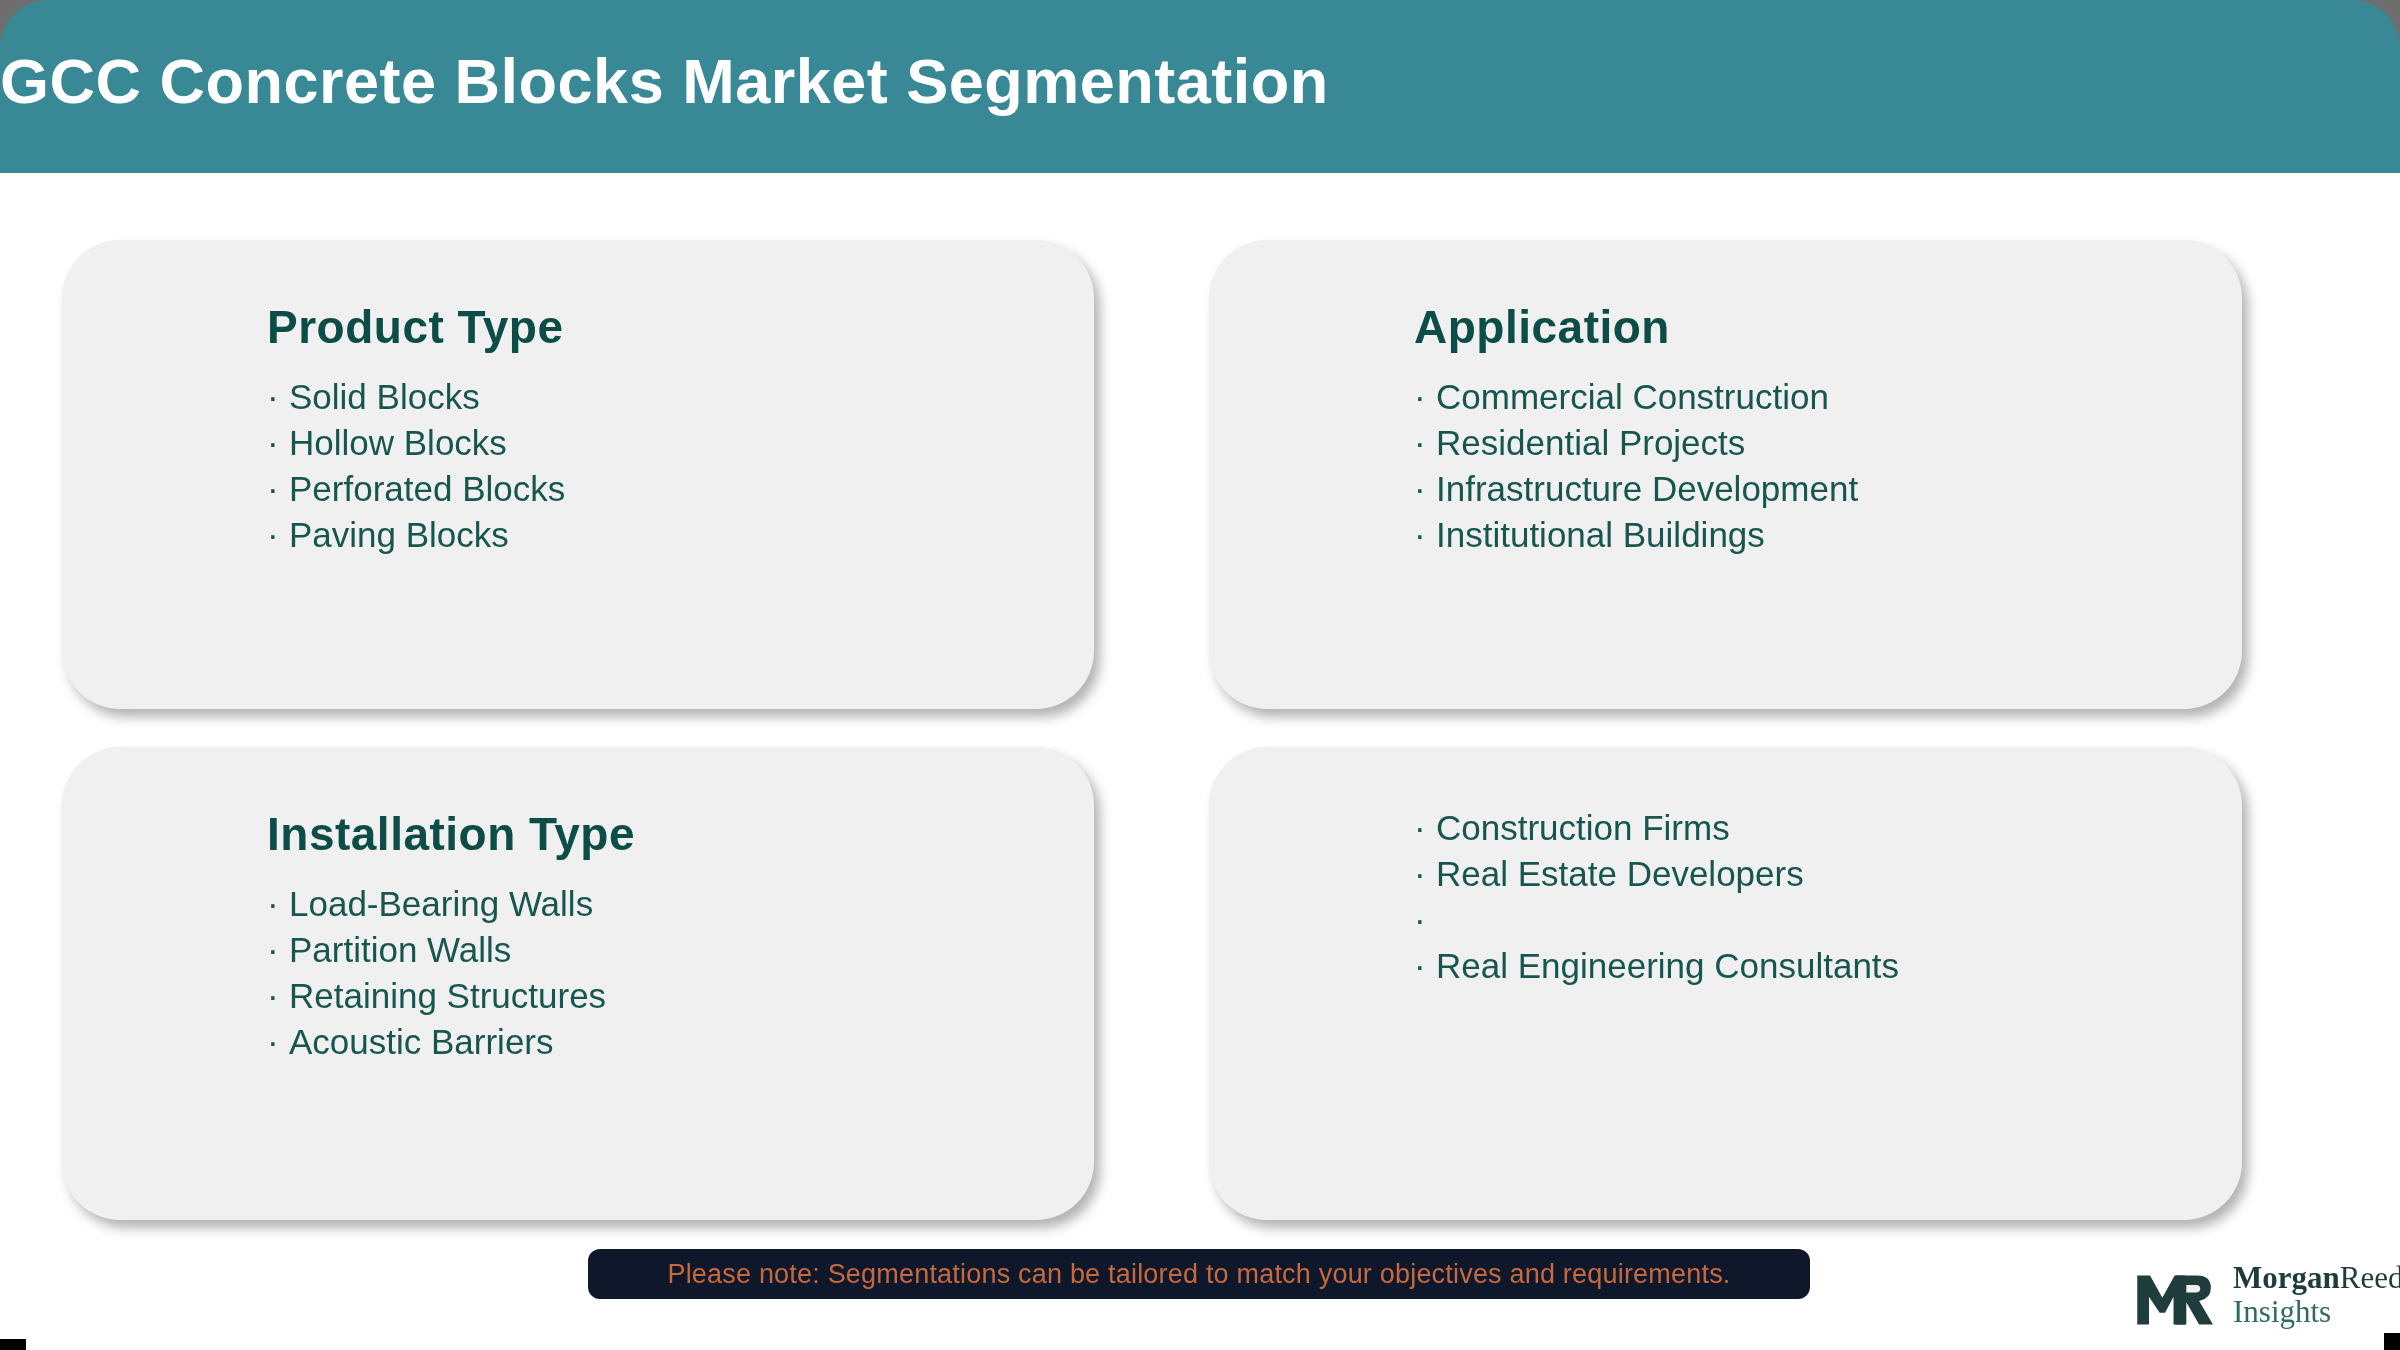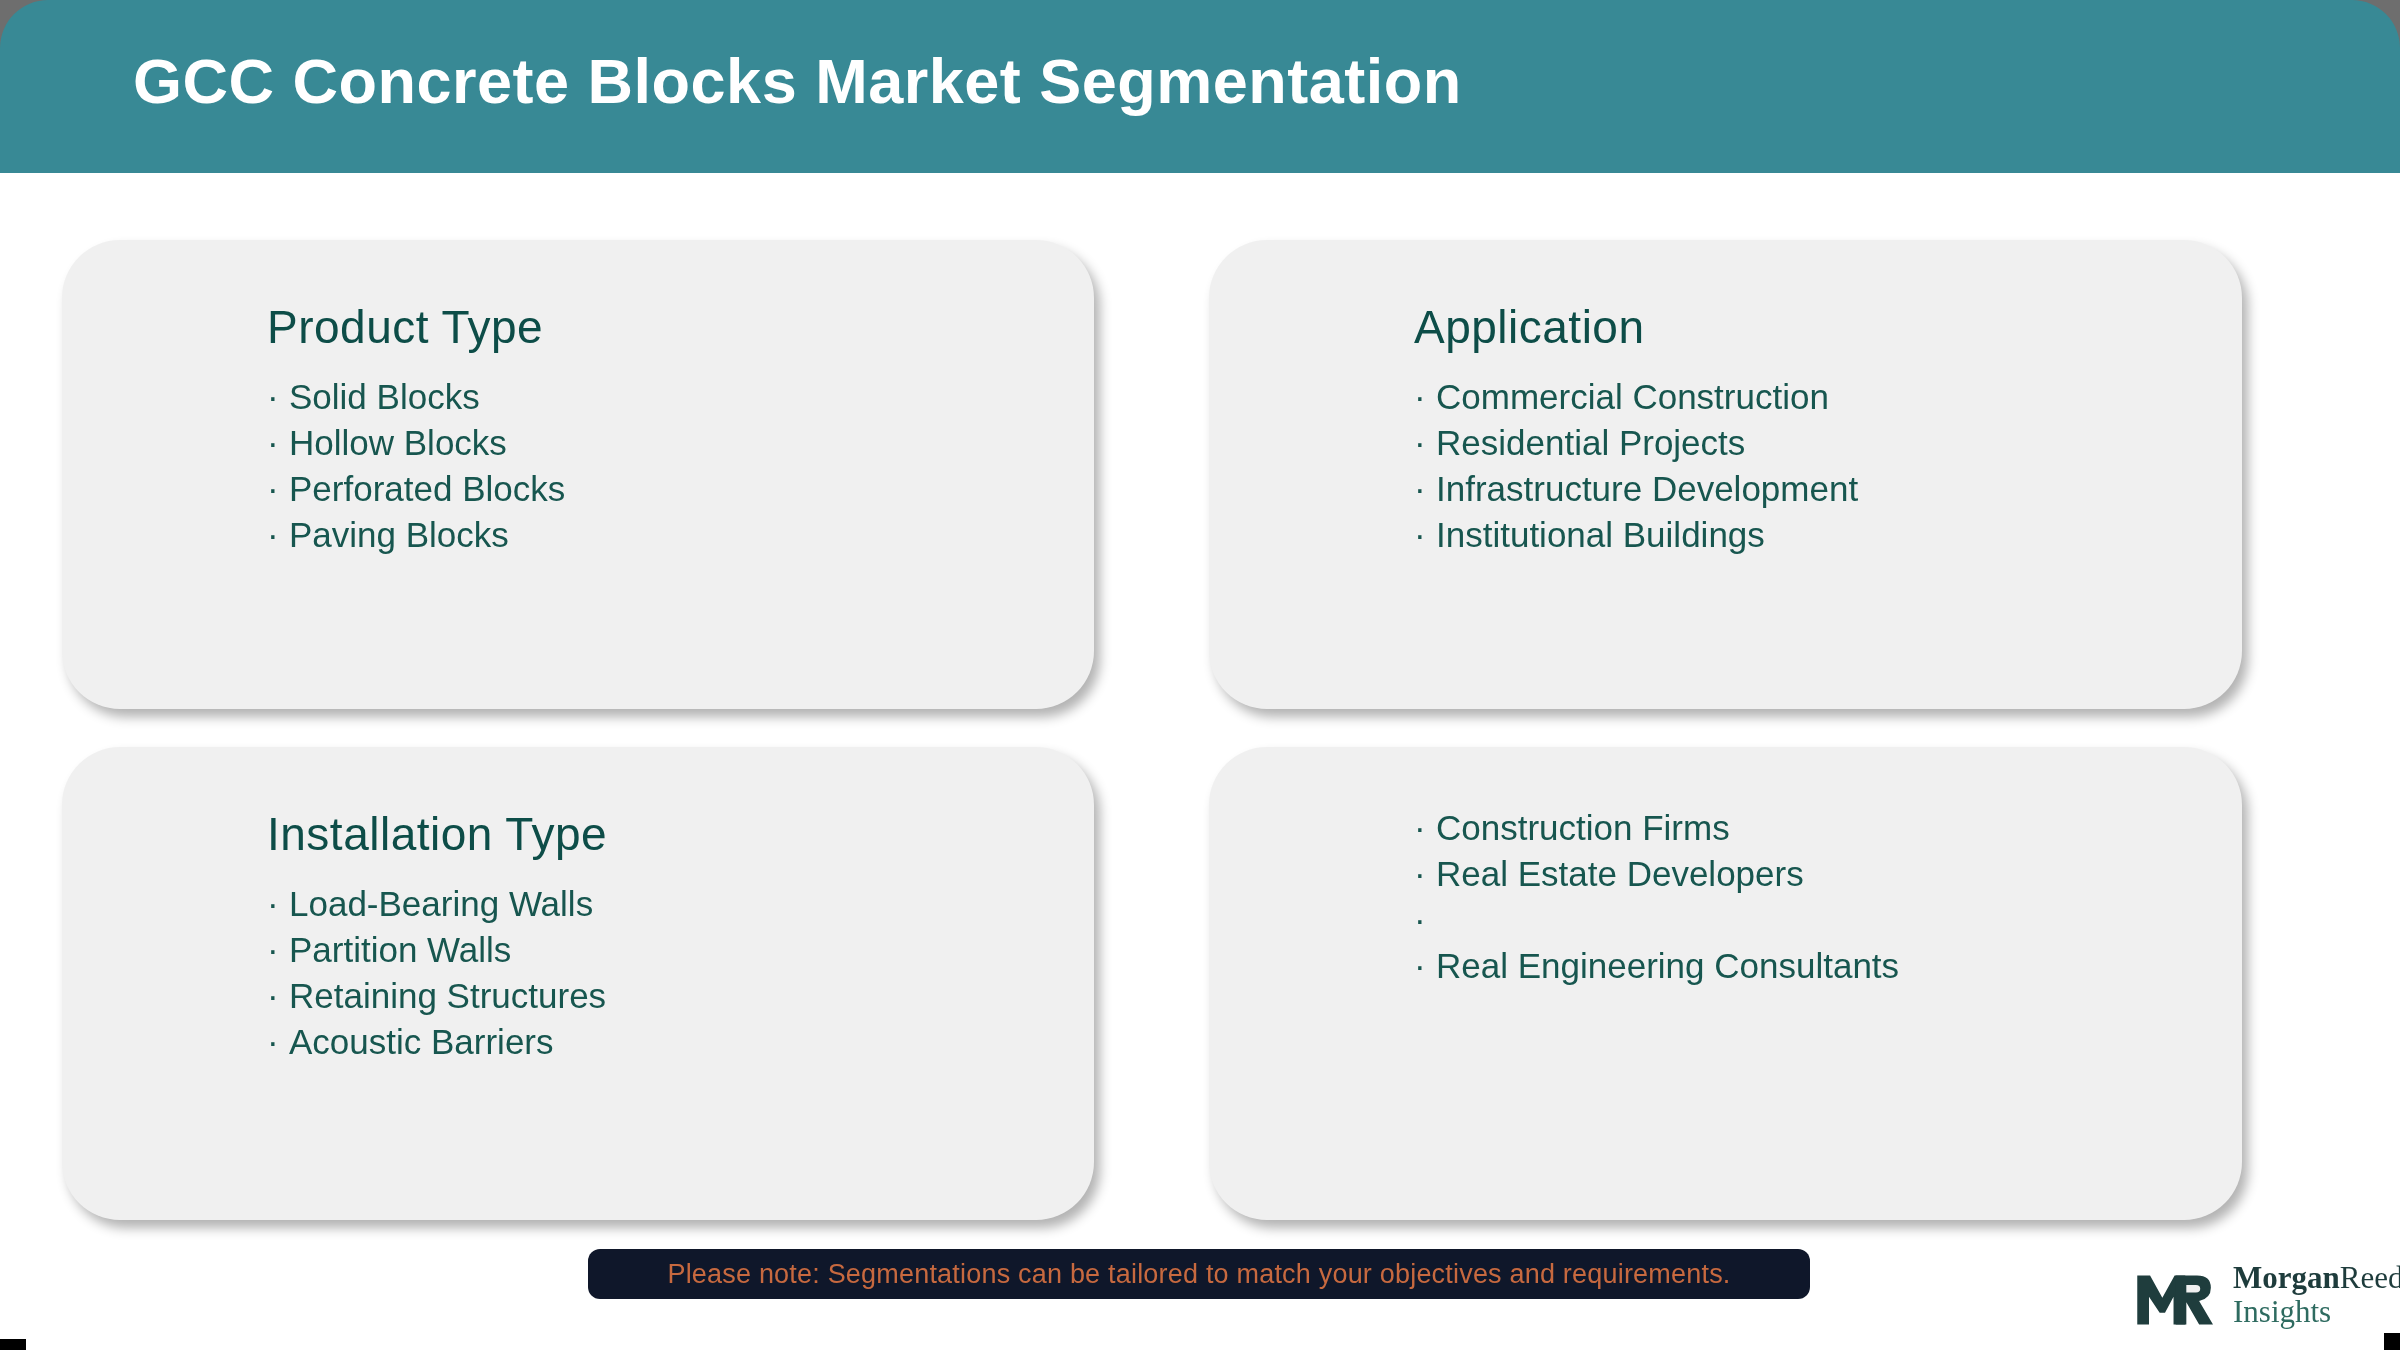--- a/index.html
+++ b/index.html
@@ -19,40 +19,40 @@
     background:#6e6e6e; z-index:0;
   }
   .header {
     position:absolute; left:0; top:0; width:2400px; height:173px;
     background:#388995;
     border-radius:48px 48px 0 0;
     display:flex; align-items:center;
     z-index:1;
   }
   .header .title {
-    margin:0; padding-left:133px;
+    margin:0; 
     position:relative; top:-6px;
     color:#ffffff; font-size:63px; font-weight:bold; letter-spacing:0.5px;
   }
   .card {
     position:absolute;
     background:#f0f0f0;
     border-radius:58px;
     box-shadow:6px 8px 12px rgba(0,0,0,0.30);
     box-sizing:border-box;
     padding:58px 40px 0 205px;
     z-index:2;
   }
   .card.c0 { left:62px;   top:240px; width:1032px; height:469px; }
   .card.c1 { left:1209px; top:240px; width:1033px; height:469px; }
   .card.c2 { left:62px;   top:747px; width:1032px; height:473px; }
   .card.c3 { left:1209px; top:747px; width:1033px; height:473px; }
   .card-title {
     margin:0 0 18px 0;
-    font-size:46px; line-height:58px; font-weight:normal;
+    font-size:46px; line-height:58px; font-weight:bold;
     color:#0d4d48; letter-spacing:0.5px;
   }
   .card-list { display:block; }
   .item-row {
     display:flex; align-items:baseline;
     font-size:35px; line-height:46px; color:#17564f;
   }
   .item-row .bullet {
     width:22px; flex:0 0 22px; text-align:left;
     font-size:35px; color:#17564f;

